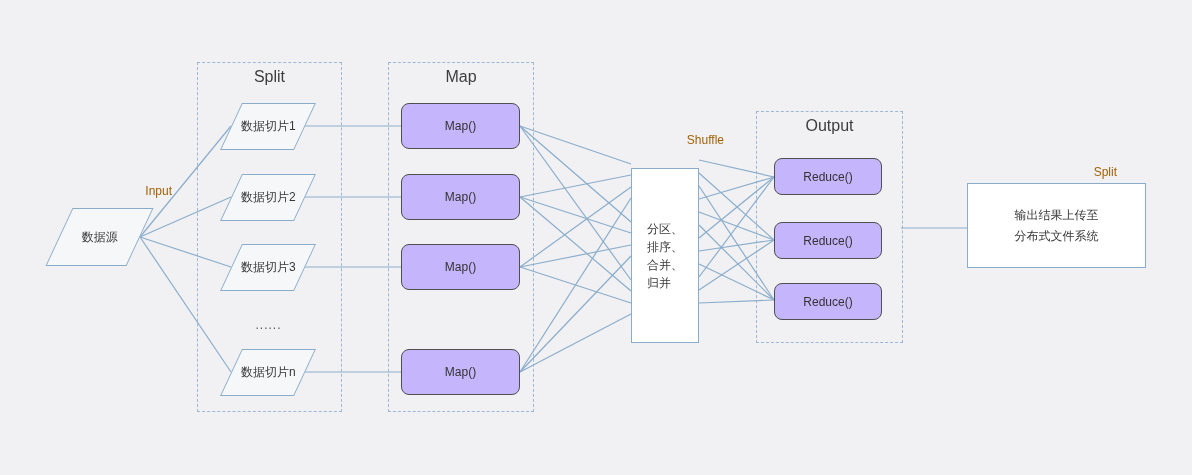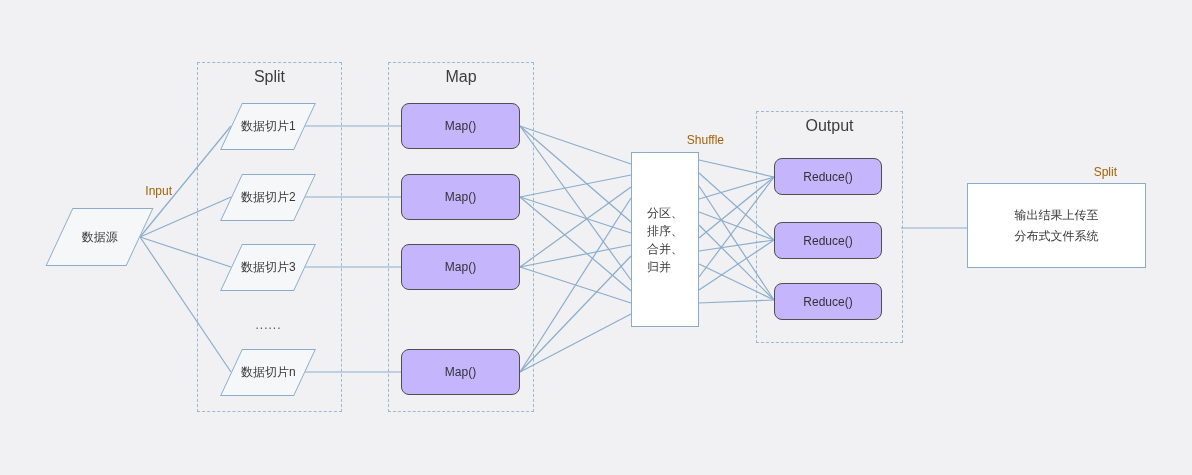--- a/index.html
+++ b/index.html
@@ -182,21 +182,21 @@
 
   <div class="group" style="left:388px;top:62px;width:144px;height:348px;">
     <div class="group-label">Map</div>
   </div>
   <div class="node" style="left:401px;top:103px;width:119px;height:46px;">Map()</div>
   <div class="node" style="left:401px;top:174px;width:119px;height:46px;">Map()</div>
   <div class="node" style="left:401px;top:244px;width:119px;height:46px;">Map()</div>
   <div class="node" style="left:401px;top:349px;width:119px;height:46px;">Map()</div>
 
   <div class="floating-label" style="left:604px;top:133px;width:120px;">Shuffle</div>
-  <div class="bluebox" style="left:631px;top:152px;width:68px;height:175px;">
+  <div class="bluebox" style="left:631px;top:168px;width:68px;height:175px;">
     <div class="shuffle-text">
       <div>分区、</div>
       <div>排序、</div>
       <div>合并、</div>
       <div>归并</div>
     </div>
   </div>
 
   <div class="group" style="left:756px;top:111px;width:145px;height:230px;">
     <div class="group-label">Output</div>

